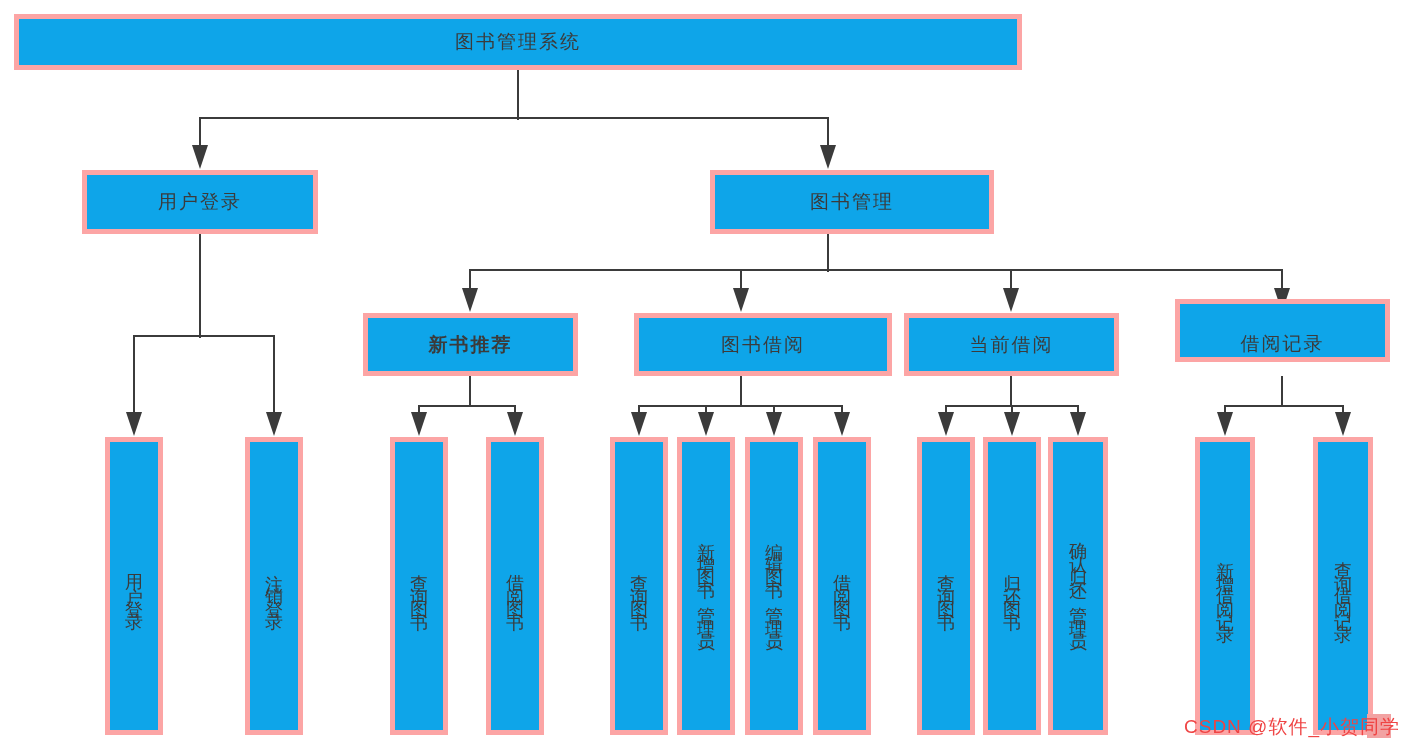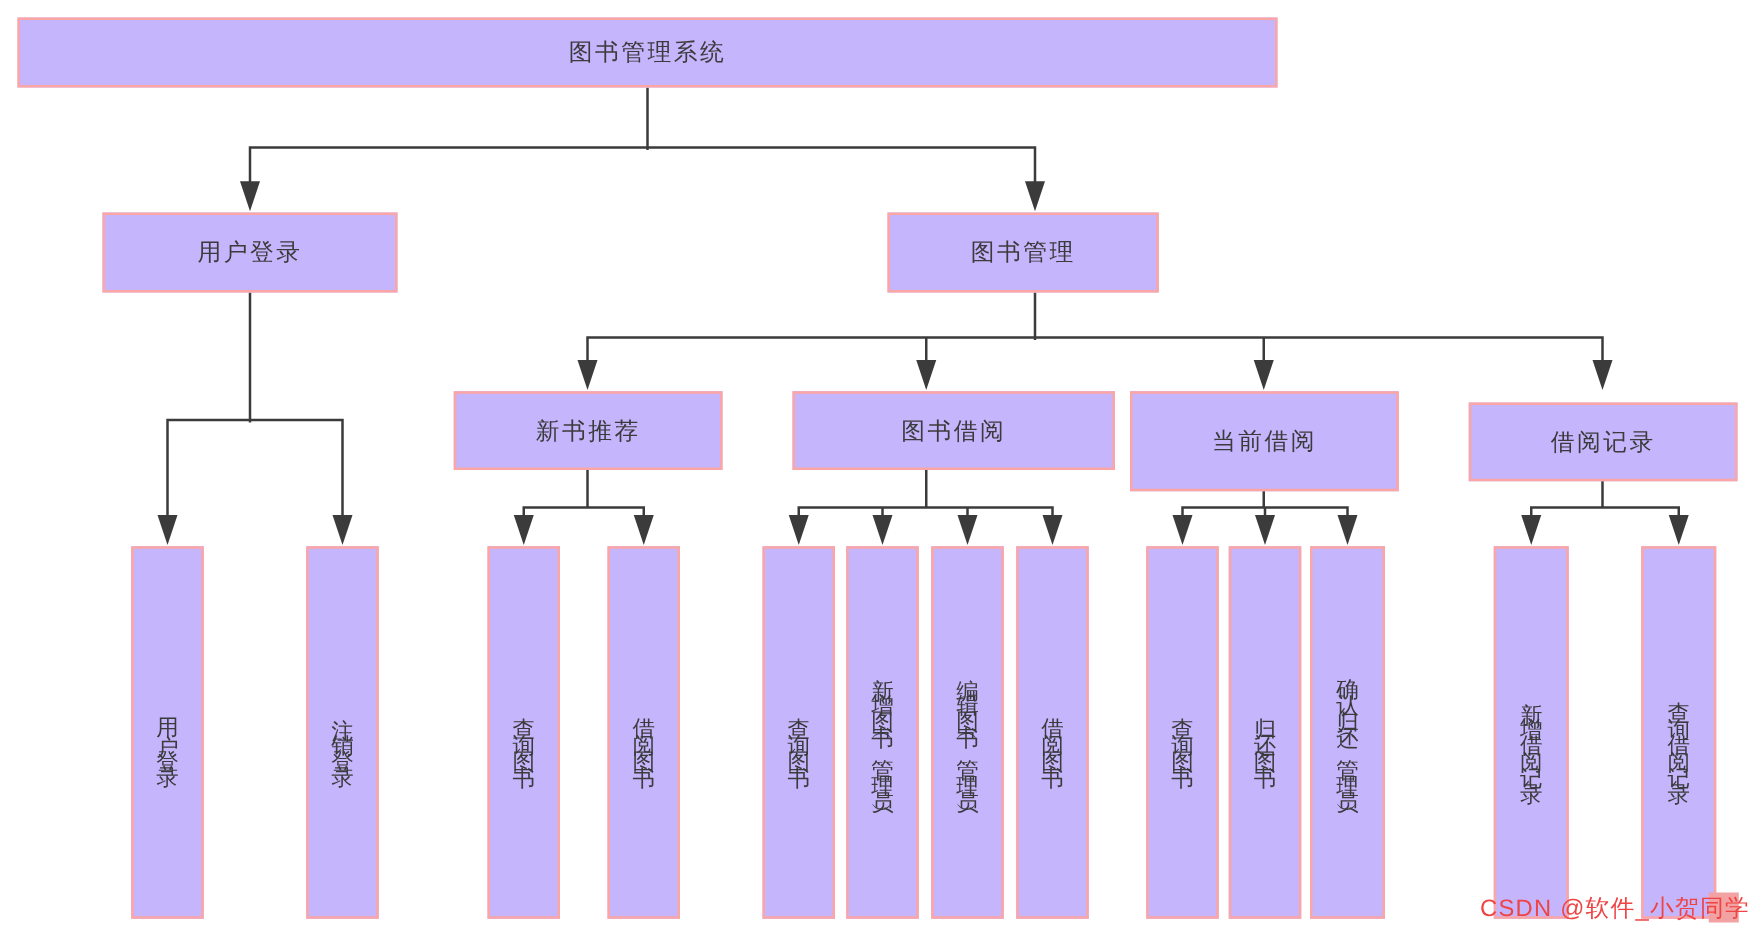--- a/index.html
+++ b/index.html
@@ -12,22 +12,22 @@
     overflow: hidden;
   }
   .connectors {
     position: absolute;
     left: 0; top: 0;
     width: 1405px; height: 747px;
   }
   .box {
     position: absolute;
     box-sizing: border-box;
-    border: 2px solid #fca5a5;
-    background: #c4b5fd;
+    border: 5px solid #fca5a5;
+    background: #0ea5e9;
     display: flex;
     align-items: center;
     justify-content: center;
   }
   .hlabel {
     font-size: 19px;
     letter-spacing: 2px;
     color: #3b3b3b;
     white-space: nowrap;
   }
@@ -95,34 +95,34 @@
     </g>
   </svg>
 
   <div class="box" style="left:14px; top:14px; width:1008px; height:56px;">
     <span class="hlabel">图书管理系统</span>
   </div>
 
   <div class="box" style="left:82px; top:170px; width:236px; height:64px;">
     <span class="hlabel">用户登录</span>
   </div>
-  <div class="box" style="left:710px; top:170px; width:217px; height:64px;">
+  <div class="box" style="left:710px; top:170px; width:284px; height:64px;">
     <span class="hlabel">图书管理</span>
   </div>
 
-  <div class="box" style="left:363px; top:313px; width:215px; height:63px;">
+  <div class="box" style="left:363px; top:313px; width:215px; height:63px;font-weight:bold;">
     <span class="hlabel">新书推荐</span>
   </div>
   <div class="box" style="left:634px; top:313px; width:258px; height:63px;">
     <span class="hlabel">图书借阅</span>
   </div>
-  <div class="box" style="left:904px; top:313px; width:215px; height:80px;">
+  <div class="box" style="left:904px; top:313px; width:215px; height:63px;">
     <span class="hlabel">当前借阅</span>
   </div>
-  <div class="box" style="left:1175px; top:322px; width:215px; height:63px;">
+  <div class="box" style="left:1175px; top:299px; width:215px; height:63px;align-items:flex-end;">
     <span class="hlabel">借阅记录</span>
   </div>
 
   <div class="box" style="left:105px; top:437px; width:58px; height:298px;">
     <span class="vlabel">用户登录</span>
   </div>
   <div class="box" style="left:245px; top:437px; width:58px; height:298px;">
     <span class="vlabel">注销登录</span>
   </div>
 

